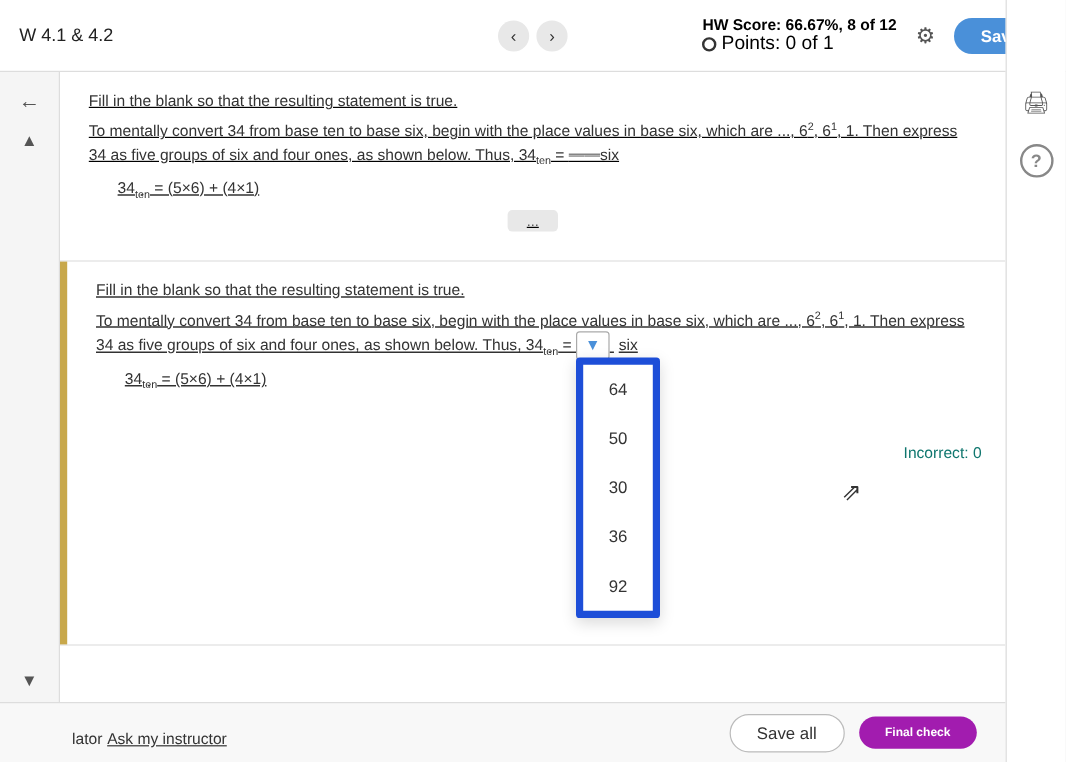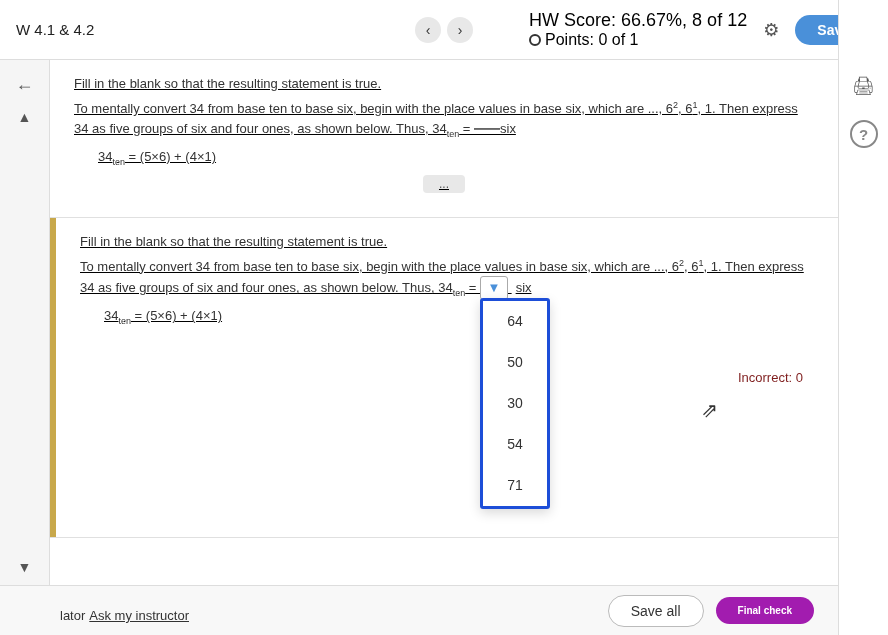--- a/index.html
+++ b/index.html
@@ -61,22 +61,22 @@
       margin-left: auto;
       display: flex;
       align-items: center;
       gap: 16px;
     }
     .hw-score-block {
       text-align: left;
       font-size: 12px;
     }
     .hw-score-block .score-title {
-      font-weight: normal;
-      font-size: 18px;
+      font-weight: bold;
+      font-size: 13px;
       text-align: right;
     }
     .hw-score-block .points-line {
       display: flex;
       align-items: center;
       gap: 4px;
       font-size: 16px;
     }
     .circle-icon {
       width: 12px;
@@ -210,25 +210,25 @@
       border-radius: 4px;
       padding: 2px 16px;
       font-size: 12px;
       cursor: pointer;
       color: #555;
     }
 
     
     .incorrect-badge {
       position: absolute;
-      right: 35px;
+      right: 20px;
       top: 50%;
       transform: translateY(-50%);
       font-size: 13px;
-      color: #7f1d1d;
+      color: #0f766e;
       font-weight: normal;
     }
 
     
     .dropdown-area {
       position: relative;
       display: inline-block;
     }
     .dropdown-trigger {
       display: inline-flex;
@@ -383,26 +383,26 @@
 
       <div class="fill-instruction">Fill in the blank so that the resulting statement is true.</div>
       <div class="question-text">
         <span>To mentally convert 34 from base ten to base six, begin with the place values in base six, which are ..., 6</span><sup>2</sup><span>, 6</span><sup>1</sup><span>, 1. Then express 34 as five groups of six and four ones, as shown below. Thus, 34</span><sub>ten</sub><span> = </span>
         
         <span class="dropdown-area" style="position:relative; display:inline-block;">
           <span class="dropdown-trigger" style="display:inline-flex;align-items:center;border:1px solid #aaa;border-radius:3px;padding:1px 4px;background:#fff;cursor:pointer;min-width:28px;">
             <span style="color:#4a90d9;font-size:13px;">▼</span>
           </span>
           
-          <div class="dropdown-menu" style="position:absolute;top:22px;left:0;background:#fff;border:3px solid #1d4ed8;border-radius:3px;box-shadow:0 4px 12px rgba(0,0,0,0.15);z-index:100;min-width:70px;">
+          <div class="dropdown-menu" style="position:absolute;top:22px;left:0;background:#fff;border:6px solid #1d4ed8;border-radius:3px;box-shadow:0 4px 12px rgba(0,0,0,0.15);z-index:100;min-width:70px;">
             <div class="dropdown-item">64</div>
             <div class="dropdown-item">50</div>
             <div class="dropdown-item">30</div>
-            <div class="dropdown-item">54</div>
-            <div class="dropdown-item">71</div>
+            <div class="dropdown-item">36</div>
+            <div class="dropdown-item">92</div>
           </div>
         </span>
         <span style="margin-left:4px;">six</span>
       </div>
       <div class="math-line">
         <span>34</span><sub>ten</sub><span> = (5×6) + (4×1)</span>
       </div>
 
       <div class="incorrect-badge">Incorrect: 0</div>
 

